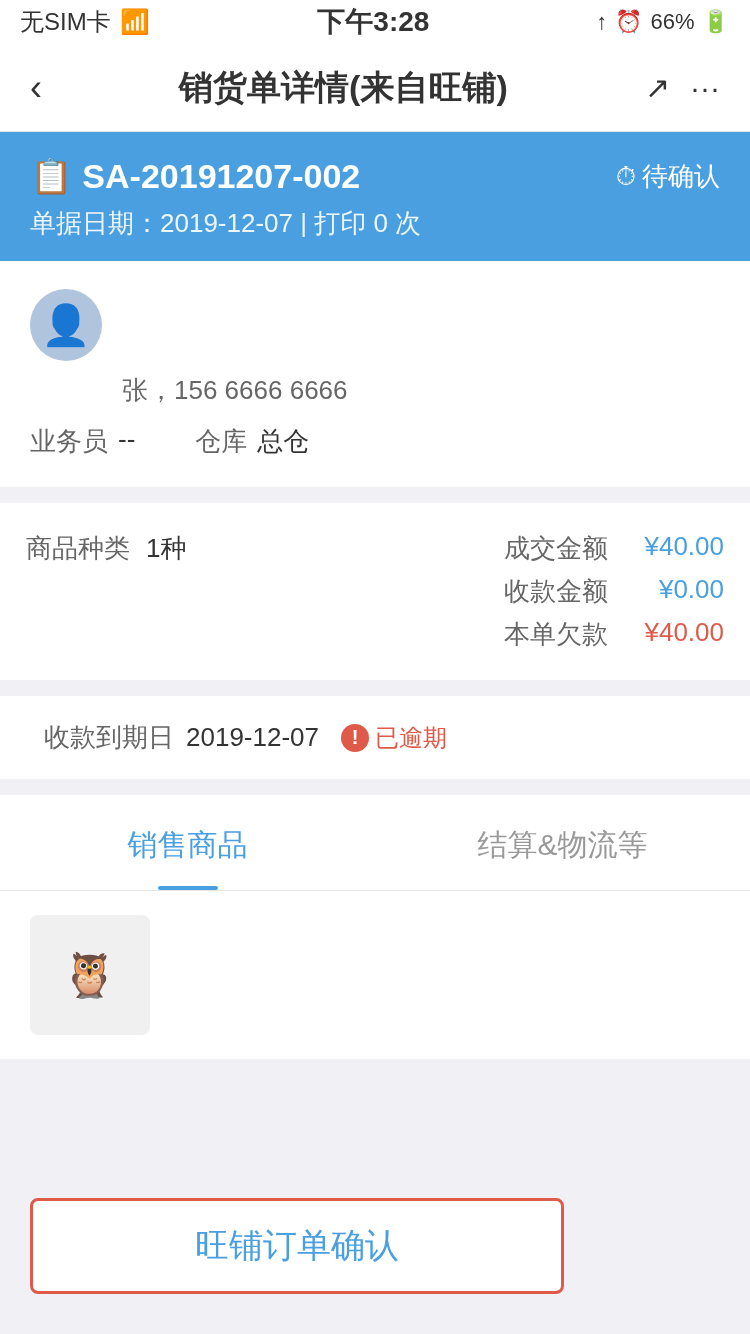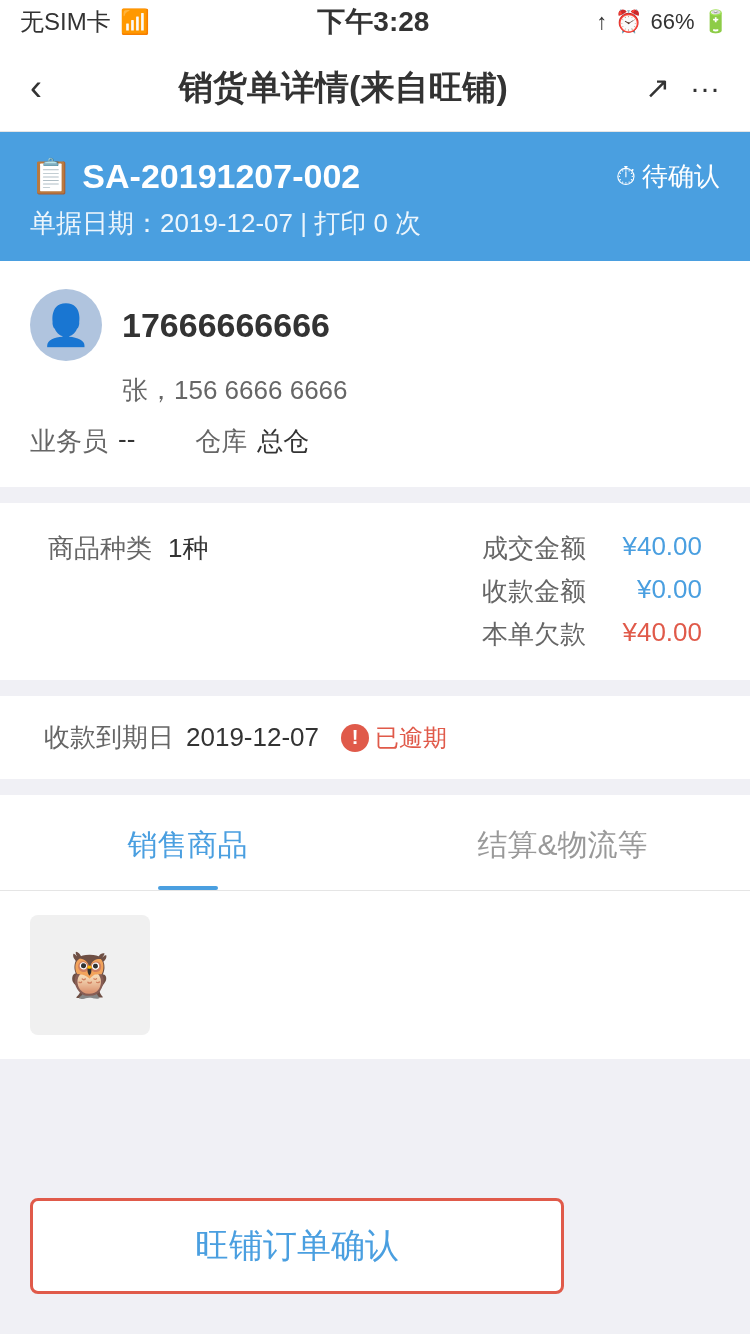--- a/index.html
+++ b/index.html
@@ -145,21 +145,21 @@
     .meta-item {
       display: flex;
       gap: 10px;
     }
     .meta-label { color: #666; }
     .meta-value { color: #333; }
 
     
     .summary-section {
       background: #fff;
-      padding: 28px 48px;
+      padding: 28px 26px;
       margin-bottom: 16px;
     }
     .summary-row {
       display: flex;
       justify-content: space-between;
       align-items: flex-start;
     }
     .summary-left {
       display: flex;
       align-items: center;
@@ -365,21 +365,20 @@
     </div>
   </div>
   <div class="order-date">单据日期：2019-12-07 | 打印 0 次</div>
 </div>
 
 <div class="customer-section card">
   <div class="customer-row">
     <div class="avatar">
       <span class="avatar-icon">👤</span>
     </div>
-    <div class="customer-phone">17666666666</div>
   </div>
   <div class="customer-name">张，156 6666 6666</div>
   <div class="customer-meta">
     <div class="meta-item">
       <span class="meta-label">业务员</span>
       <span class="meta-value">--</span>
     </div>
     <div class="meta-item">
       <span class="meta-label">仓库</span>
       <span class="meta-value">总仓</span>

